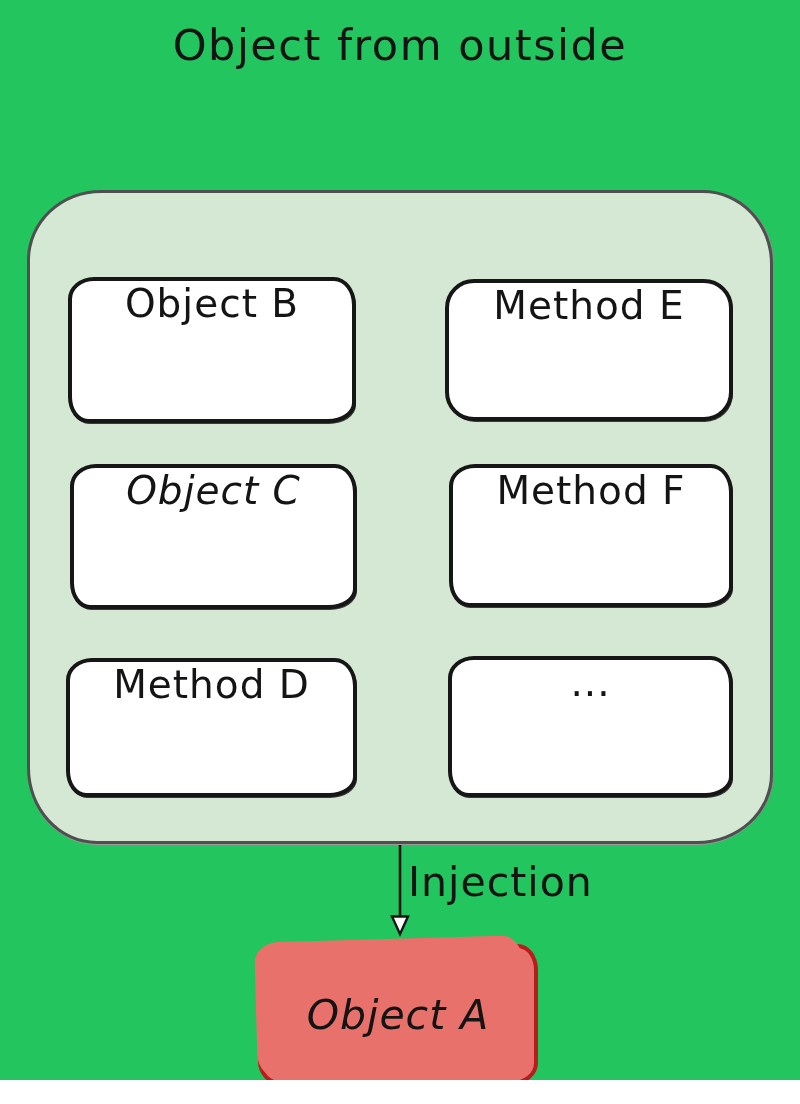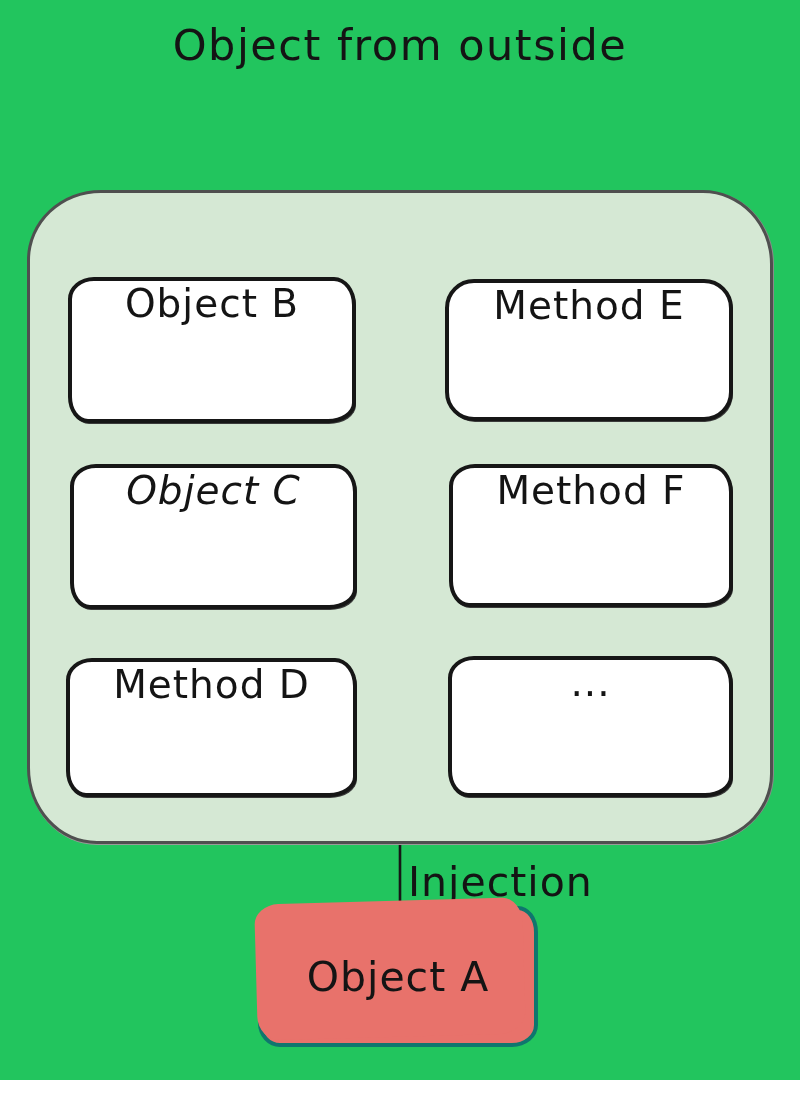--- a/index.html
+++ b/index.html
@@ -93,29 +93,30 @@
     left: 408px; top: 858px;
     font-size: 41px;
     letter-spacing: 1px;
     white-space: nowrap;
     z-index: 2;
   }
 
   
   .object-a {
     position: absolute;
-    left: 258px; top: 906px;
+    left: 258px; top: 944px;
     width: 272px; height: 133px;
-    border: 4px solid #0f766e;
+    border: 4px solid #b91c1c;
     border-radius: 24px 20px 26px 22px / 20px 26px 22px 24px;
     z-index: 3;
     display: flex; align-items: center; justify-content: center;
     font-size: 41px;
     letter-spacing: 1px;
     white-space: nowrap;
+    font-style: italic;
   }
   .object-a::before {
     content: "";
     position: absolute;
     inset: -9px 10px 6px -6px;
     background: inherit;
     border-radius: inherit;
     transform: rotate(-1.6deg);
     z-index: -1;
   }

